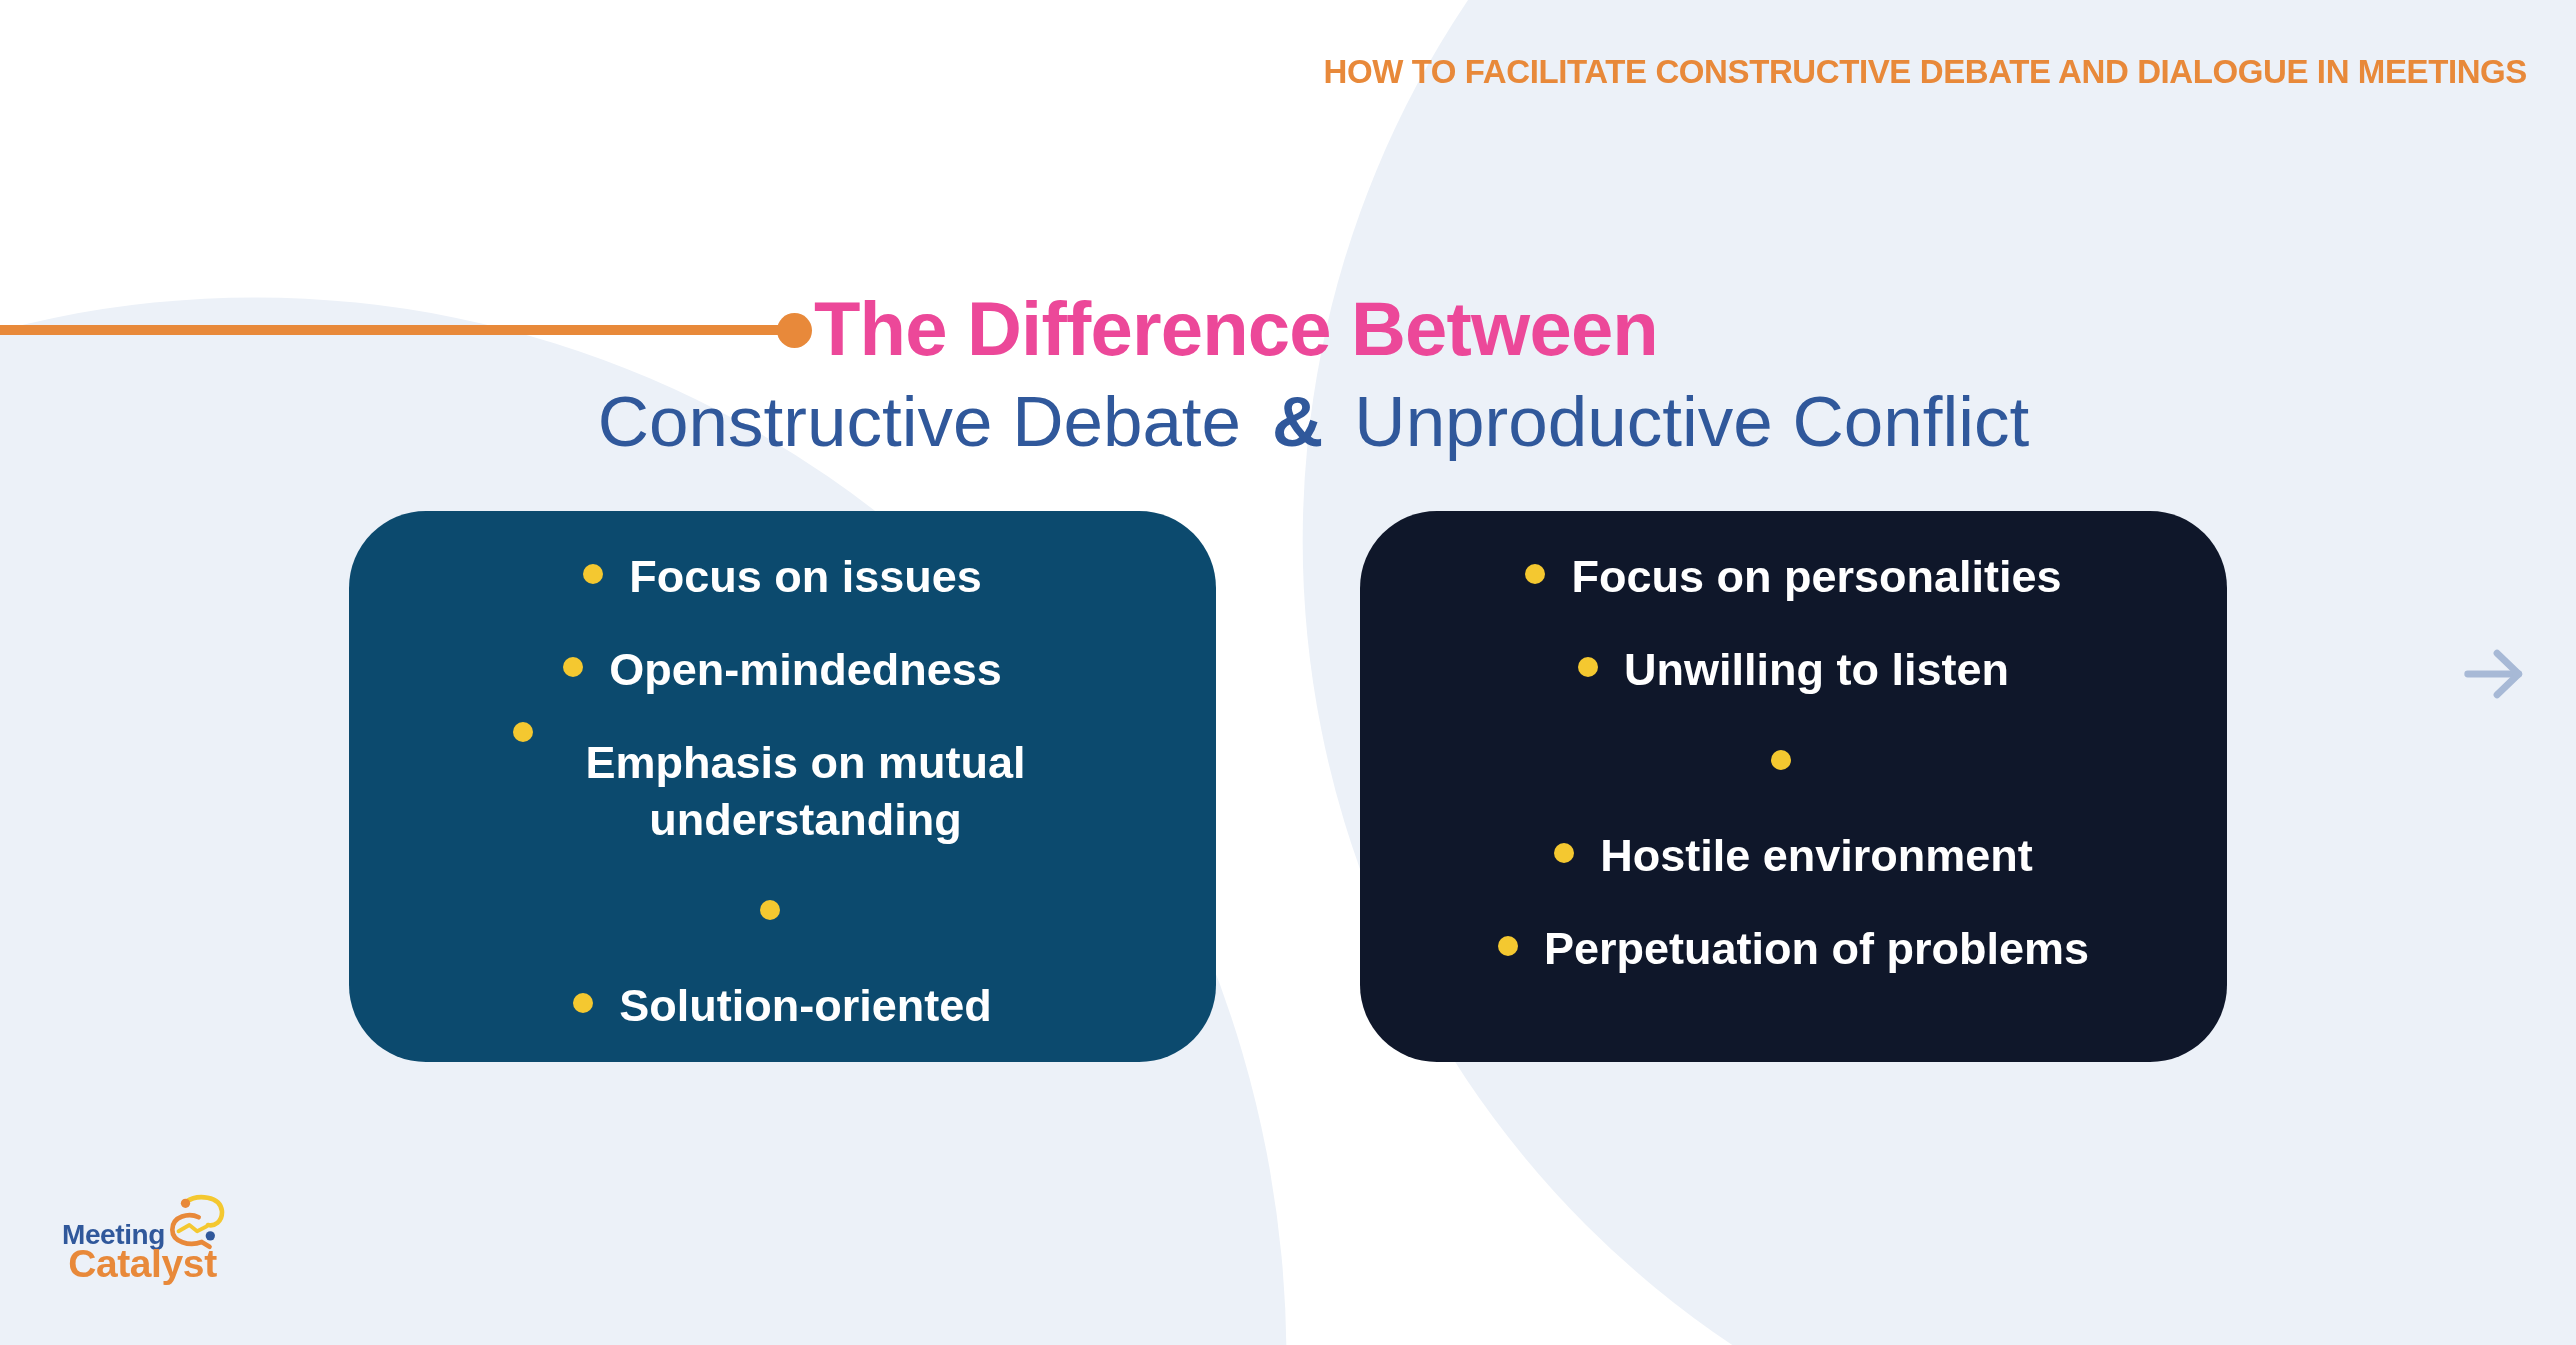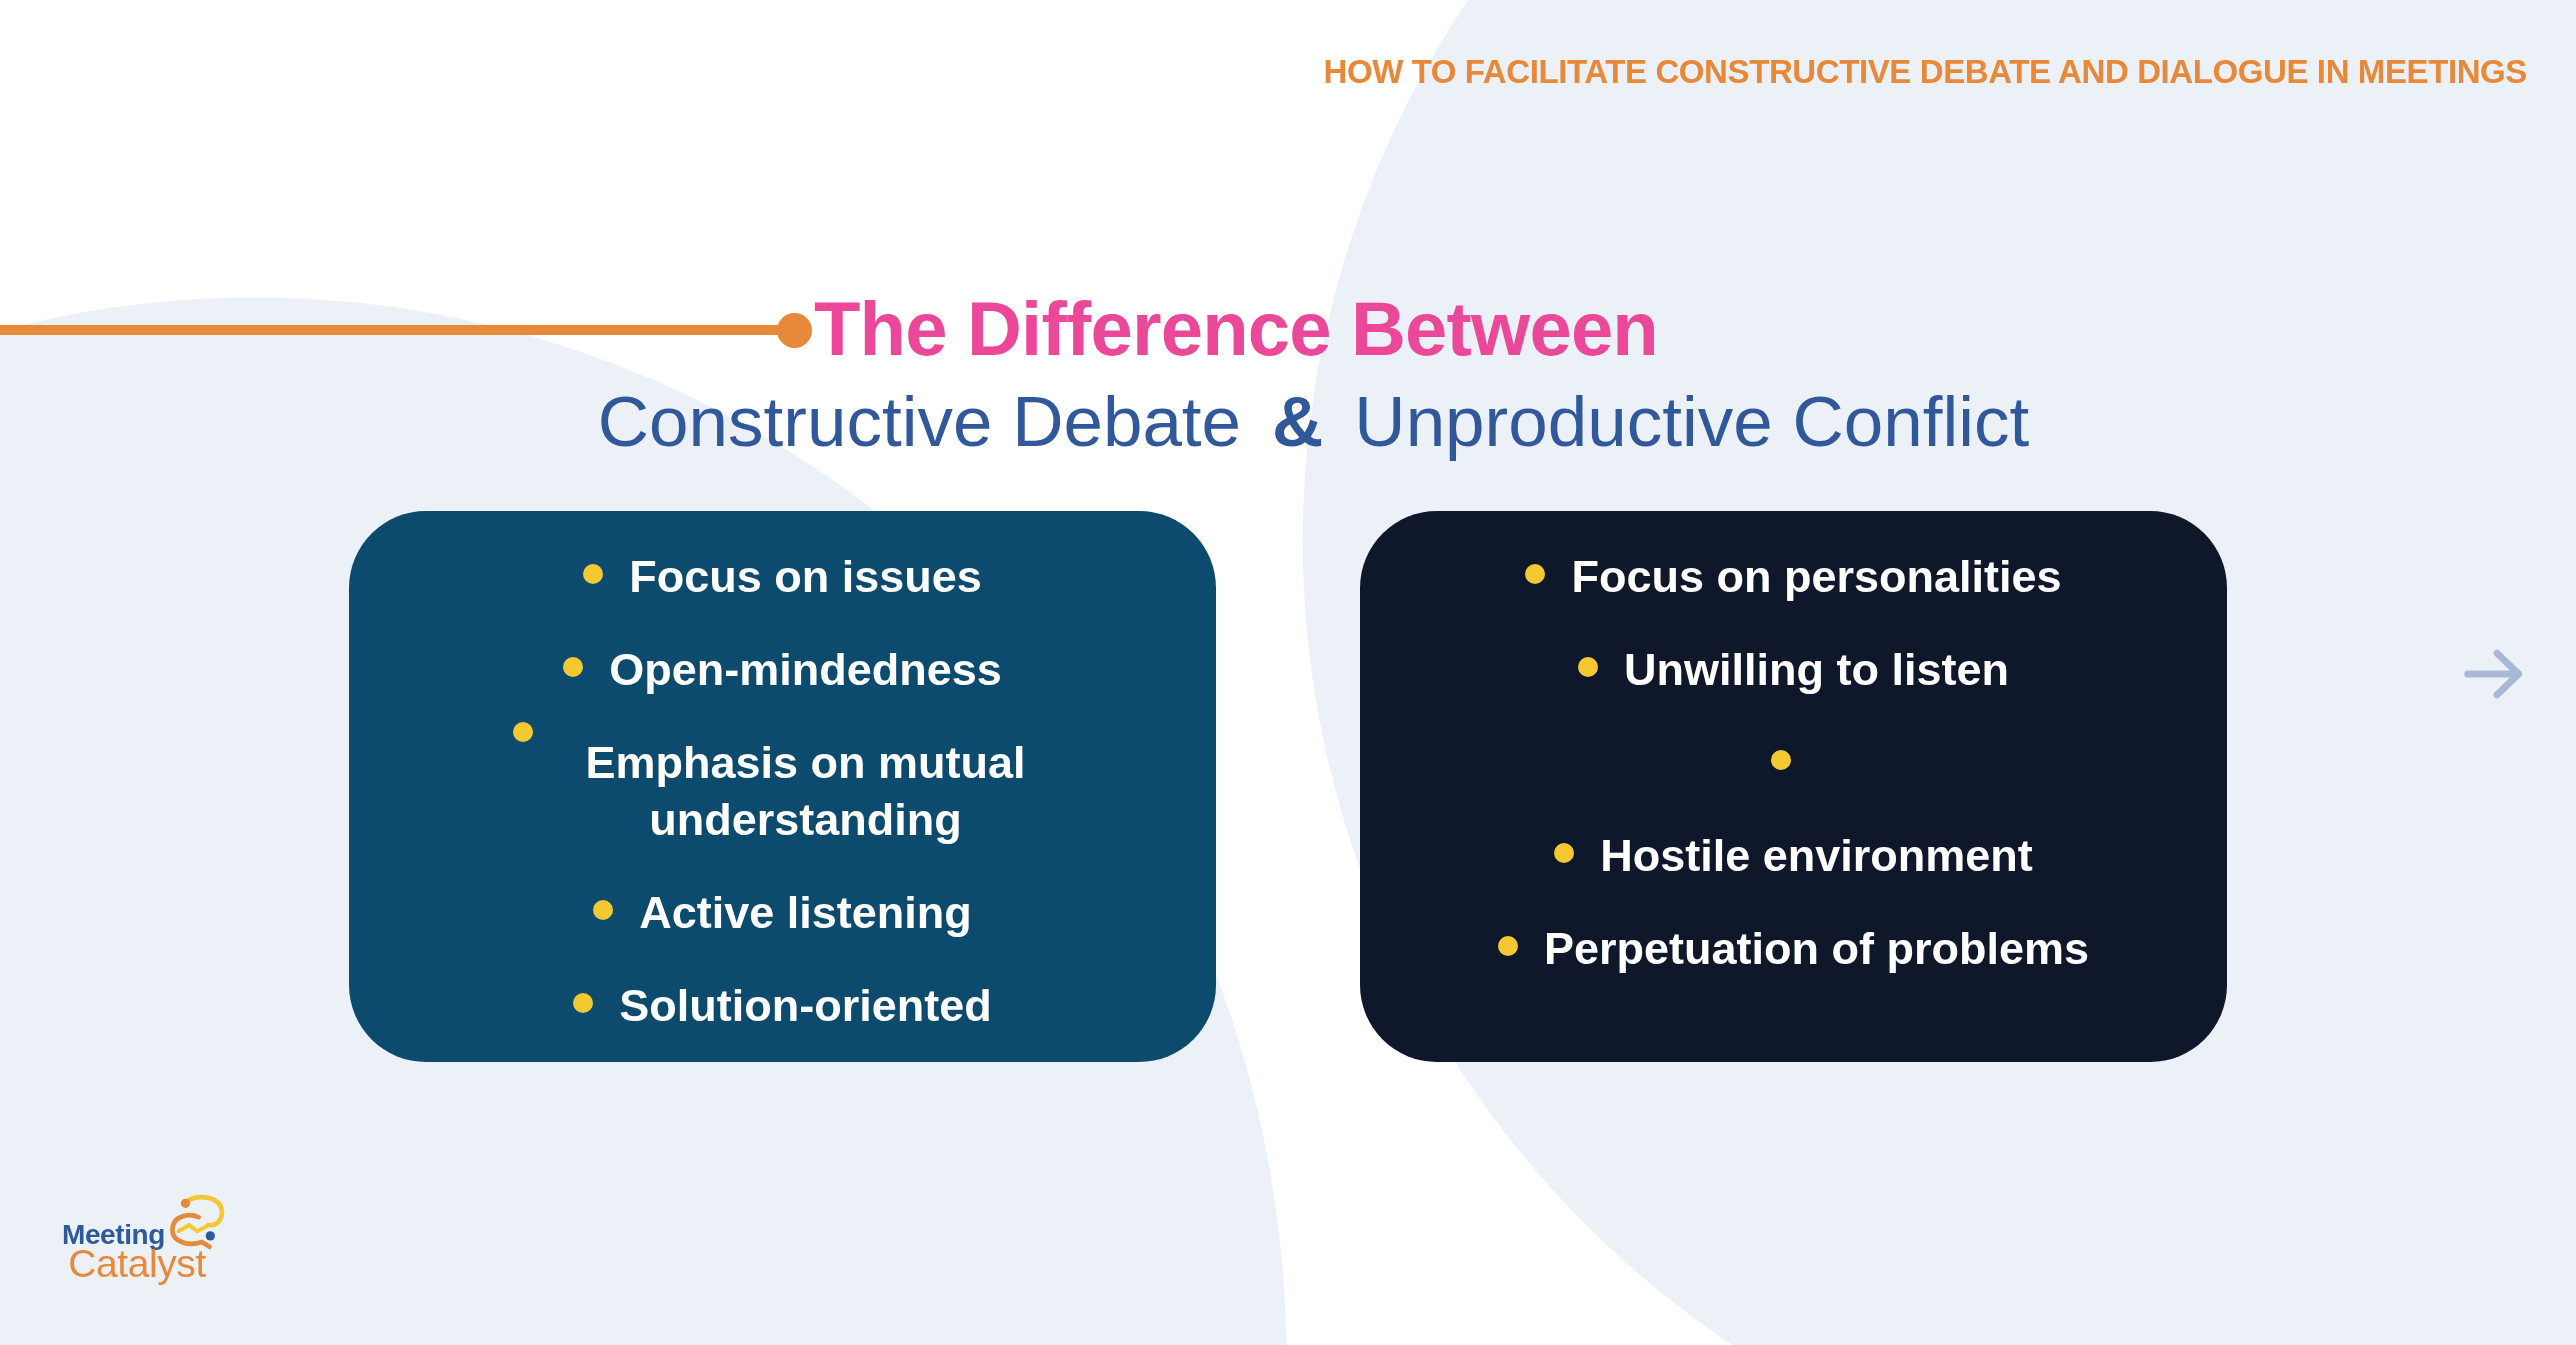--- a/index.html
+++ b/index.html
@@ -152,21 +152,21 @@
       font-size: 28px;
       font-weight: bold;
       color: #30589b;
       letter-spacing: -0.4px;
     }
     .logo .catalyst {
       position: absolute;
       left: 6.2px;
       top: 48px;
       font-size: 39px;
-      font-weight: normal;
+      font-weight: bold;
       color: #e8893a;
       letter-spacing: -0.4px;
     }
     .logo svg {
       position: absolute;
       left: 104px;
       top: 0;
     }
   </style>
 </head>
@@ -186,21 +186,21 @@
 
 <div class="subtitle">
   <span>Constructive Debate</span><span class="amp">&amp;</span><span>Unproductive Conflict</span>
 </div>
 
 <div class="card blue">
   <ul>
     <li><span class="bullet"></span><span class="txt">Focus on issues</span></li>
     <li><span class="bullet"></span><span class="txt">Open-mindedness</span></li>
     <li style="margin-bottom:36px;"><span class="bullet" style="top:-34px;"></span><span class="txt" style="width:494px;">Emphasis on mutual understanding</span></li>
-    <li><span class="bullet"></span><span class="txt">Active listening</span></li>
+    <li><span class="bullet"></span></li>
     <li><span class="bullet"></span><span class="txt">Solution-oriented</span></li>
   </ul>
 </div>
 
 <div class="card orange">
   <ul>
     <li><span class="bullet"></span><span class="txt">Focus on personalities</span></li>
     <li><span class="bullet"></span><span class="txt">Unwilling to listen</span></li>
     <li><span class="bullet"></span></li>
     <li><span class="bullet"></span><span class="txt">Hostile environment</span></li>

